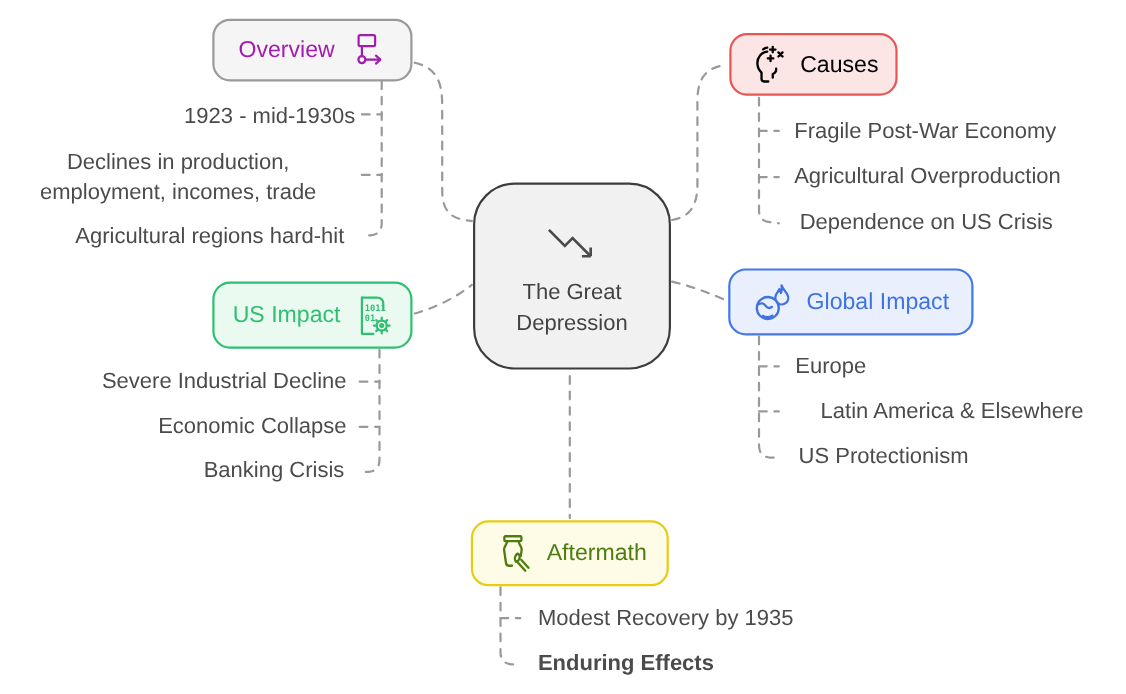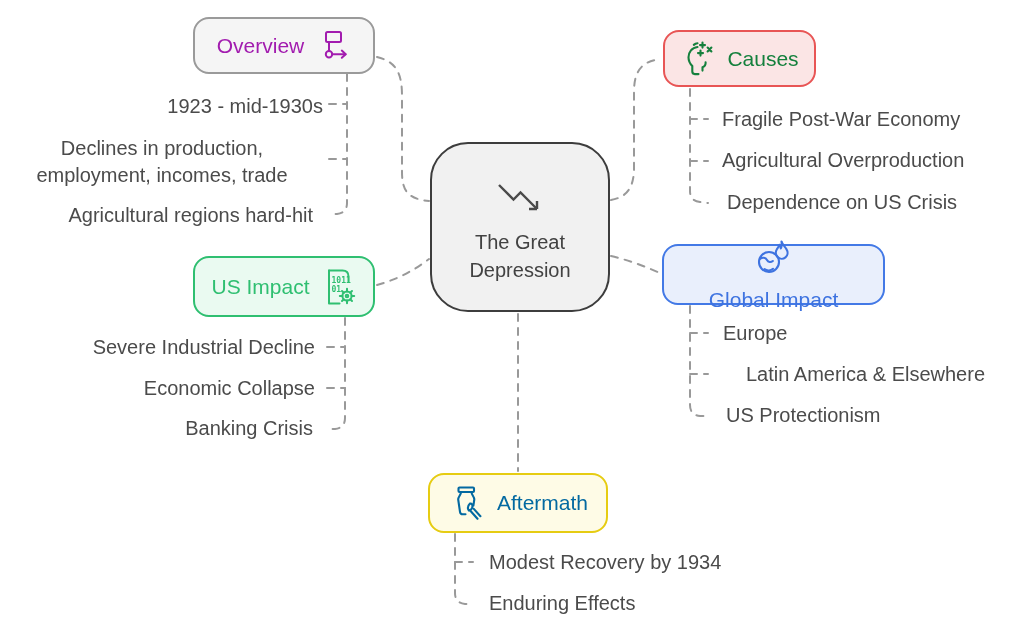--- a/index.html
+++ b/index.html
@@ -5,26 +5,26 @@
   html,body{margin:0;padding:0;background:#ffffff;}
   body{font-family:"Liberation Sans",sans-serif;}
   .canvas{position:relative;width:1024px;height:631px;background:#ffffff;overflow:hidden;}
   .connectors{position:absolute;left:0;top:0;width:1024px;height:631px;}
   .connectors path{fill:none;stroke:#999999;stroke-width:2;stroke-dasharray:7 7;stroke-linecap:round;}
   .node{position:absolute;display:flex;align-items:center;justify-content:center;gap:11px;
         border-radius:16px;box-sizing:border-box;background:#fff;}
   .node svg{flex:0 0 auto;}
   .branch-label{font-size:21px;font-weight:400;white-space:nowrap;}
   .overview-node{border:2px solid #9a9a9a;background:#f5f5f5;color:#a21caf;}
-  .causes-node{border:2px solid #e85555;background:#fbe5e5;color:#15803d;}
+  .causes-node{border:2px solid #e85555;background:#fbe5e5;color:#000000;}
   .us-node{border:2px solid #2fbf71;background:#eafaf1;color:#2fbf71;}
   .global-node{border:2px solid #4379e6;background:#e9effc;color:#3e73e0;}
-  .aftermath-node{border:2px solid #e6cc12;background:#fefbe6;color:#0369a1;}
+  .aftermath-node{border:2px solid #e6cc12;background:#fefbe6;color:#4d7c0f;}
   .center-node{flex-direction:column;gap:7px;border-radius:38px;border:2.5px solid #3d3d3d;
-               background:#f1f1f1;color:#424242;padding-top:6px;}
+               background:#f1f1f1;color:#424242;padding-top:6px;margin-top:24px;}
   .center-label{font-size:20px;line-height:28px;width:120px;text-align:center;color:#424242;}
   .leaf{position:absolute;font-size:20px;line-height:27px;color:#4b4b4b;white-space:nowrap;}
   .leaf.right-align{text-align:right;}
   .leaf.wrap{white-space:normal;text-align:center;}
   .icon{display:block;}
 </style>
 </head>
 <body>
 
 <div class="canvas">
@@ -98,21 +98,21 @@
         <circle cx="26" cy="29" r="1.3"></circle>
         <path d="M30.6 29 L33.2 29 M29.2 32.2 L31 34 M26 33.6 L26 36.2 M22.8 32.2 L21 34 M21.4 29 L18.8 29 M22.8 25.8 L21 24 M26 24.4 L26 21.8 M29.2 25.8 L31 24"></path>
       </g>
       <g fill="currentColor" stroke="none" font-family="'DejaVu Sans Mono',monospace" font-weight="bold">
         <text x="10.5" y="15.5" font-size="8">1011</text>
         <text x="10.5" y="24.5" font-size="8">01</text>
       </g>
     </svg>
   </div>
 
-  <div class="node global-node" style="left:662px;top:244px;width:223px;height:61px;flex-direction:column;">
+  <div class="node global-node" style="left:662px;top:244px;width:223px;height:61px;">
     <svg class="icon" width="38" height="40" viewBox="0 0 38 40">
       <g fill="none" stroke="currentColor" stroke-width="2.1" stroke-linecap="round" stroke-linejoin="round">
         <circle cx="14" cy="25" r="10"></circle>
         <path d="M5 22 C7.5 20 10.5 20.5 12 23 C13.2 25.2 15.8 25.6 17.8 24"></path>
         <path d="M9.5 32.2 C12 34 15.8 33.8 18 31.8"></path>
         <path d="M26.5 4.5 C27.5 7.5 29.8 9.6 31.4 12.1 C33.1 14.8 33 18.3 30.5 20.4 C28.3 22.2 25 22.2 22.9 20.3 C20.5 18.1 20.4 14.6 22 12 C22.9 10.6 24 9.4 24.5 7.8 C25.3 8.9 25.8 10 25.8 11.4 C27.1 9.6 26.8 6.9 26.5 4.5 Z"></path>
       </g>
     </svg>
     <span class="branch-label">Global Impact</span>
   </div>
@@ -139,16 +139,16 @@
   <div class="leaf" style="top:189px;left:727px;">Dependence on US Crisis</div>
 
   <div class="leaf right-align" style="top:334px;right:709px;margin-left:16px;">Severe Industrial Decline</div>
   <div class="leaf right-align" style="top:375px;right:709px;">Economic Collapse</div>
   <div class="leaf right-align" style="top:415px;right:711px;">Banking Crisis</div>
 
   <div class="leaf" style="top:320px;left:723px;">Europe</div>
   <div class="leaf" style="top:361px;left:746px;">Latin America &amp; Elsewhere</div>
   <div class="leaf" style="top:402px;left:726px;">US Protectionism</div>
 
-  <div class="leaf" style="top:549px;left:489px;">Modest Recovery by 1934</div>
-  <div class="leaf" style="top:590px;left:489px;">Enduring Effects</div>
+  <div class="leaf" style="top:549px;left:489px;">Modest Recovery by 1935</div>
+  <div class="leaf" style="top:590px;left:489px;font-weight:bold;">Enduring Effects</div>
 
 </div>
 
 </body></html>

